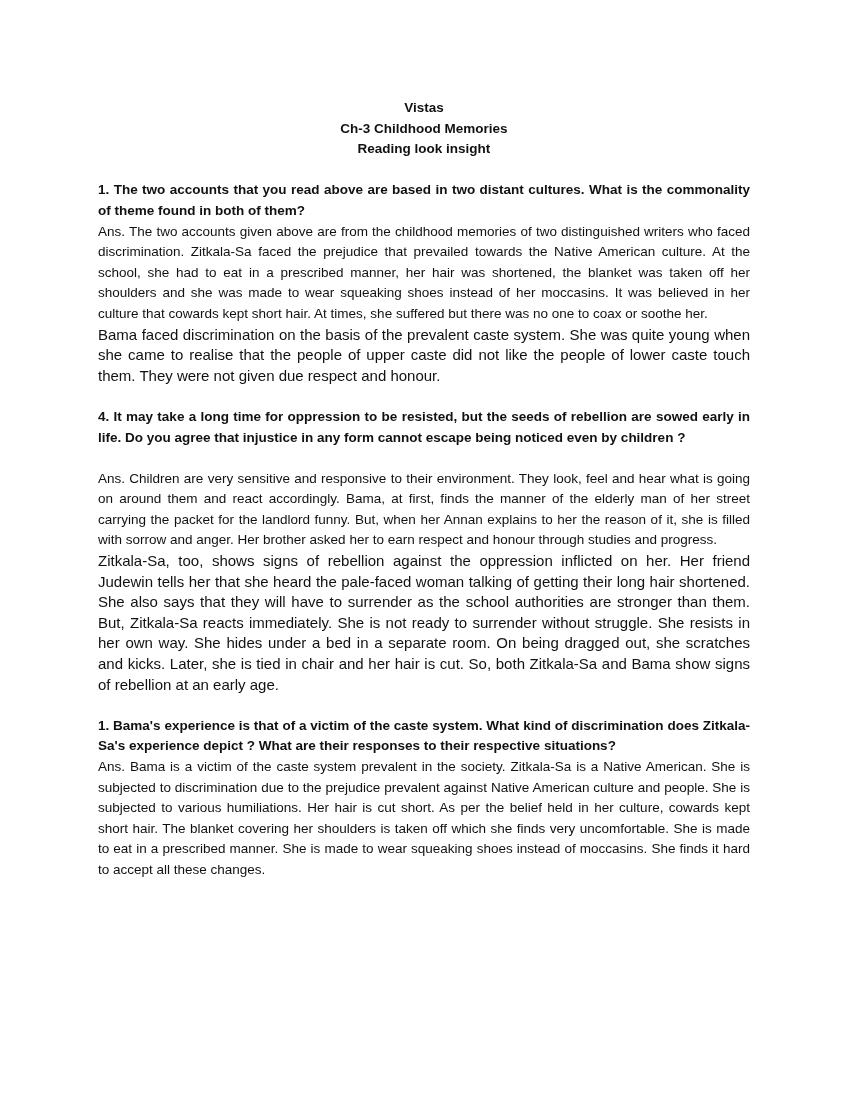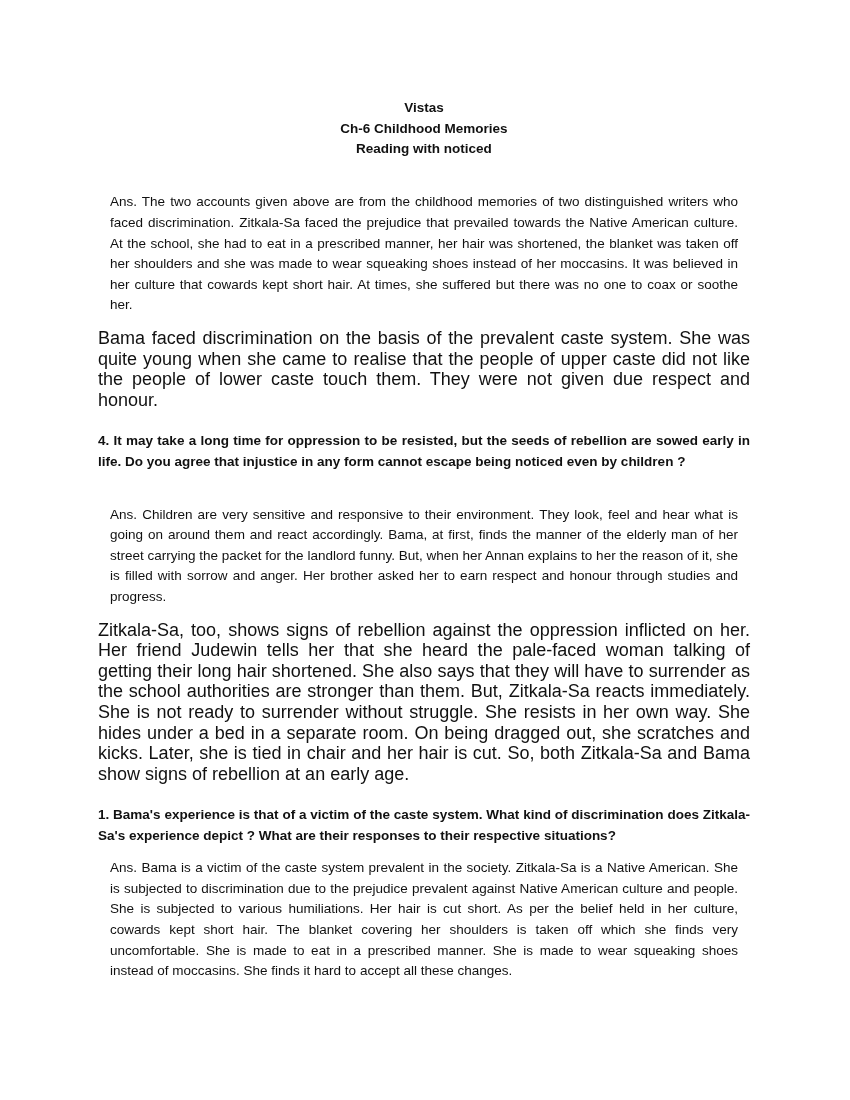--- a/index.html
+++ b/index.html
@@ -52,47 +52,48 @@
     text-align: justify;
     text-align-last: left;
     margin: 0;
     hyphens: none;
   }
   .answer {
     font-size: 13.5px;
     line-height: 20.6px;
     text-align: justify;
     text-align-last: left;
-    margin: 12px;
+    margin: 0;
     hyphens: none;
   }
   .para {
-    font-size: 18px;
+    font-size: 15px;
     line-height: 20.6px;
     text-align: justify;
     text-align-last: left;
     margin: 0;
     hyphens: none;
   }
 </style>
 </head>
 <body>
 
 <div class="page">
   <div class="content">
 
     <div class="doc-title">
       <span class="title-line">Vistas</span>
-      <span class="title-line">Ch-6 Childhood Memories</span>
-      <span class="title-line">Reading with noticed</span>
+      <span class="title-line">Ch-3 Childhood Memories</span>
+      <span class="title-line">Reading look insight</span>
     </div>
 
     <div class="spacer"></div>
 
     <div class="qa-block">
+      <p class="question">1. The two accounts that you read above are based in two distant cultures. What is the commonality of theme found in both of them?</p>
       <p class="answer">Ans. The two accounts given above are from the childhood memories of two distinguished writers who faced discrimination. Zitkala-Sa faced the prejudice that prevailed towards the Native American culture. At the school, she had to eat in a prescribed manner, her hair was shortened, the blanket was taken off her shoulders and she was made to wear squeaking shoes instead of her moccasins. It was believed in her culture that cowards kept short hair. At times, she suffered but there was no one to coax or soothe her.</p>
       <p class="para">Bama faced discrimination on the basis of the prevalent caste system. She was quite young when she came to realise that the people of upper caste did not like the people of lower caste touch them. They were not given due respect and honour.</p>
     </div>
 
     <div class="spacer"></div>
 
     <div class="qa-block">
       <p class="question">4. It may take a long time for oppression to be resisted, but the seeds of rebellion are sowed early in life. Do you agree that injustice in any form cannot escape being noticed even by children ?</p>
       <div class="spacer"></div>
       <p class="answer">Ans. Children are very sensitive and responsive to their environment. They look, feel and hear what is going on around them and react accordingly. Bama, at first, finds the manner of the elderly man of her street carrying the packet for the landlord funny. But, when her Annan explains to her the reason of it, she is filled with sorrow and anger. Her brother asked her to earn respect and honour through studies and progress.</p>

